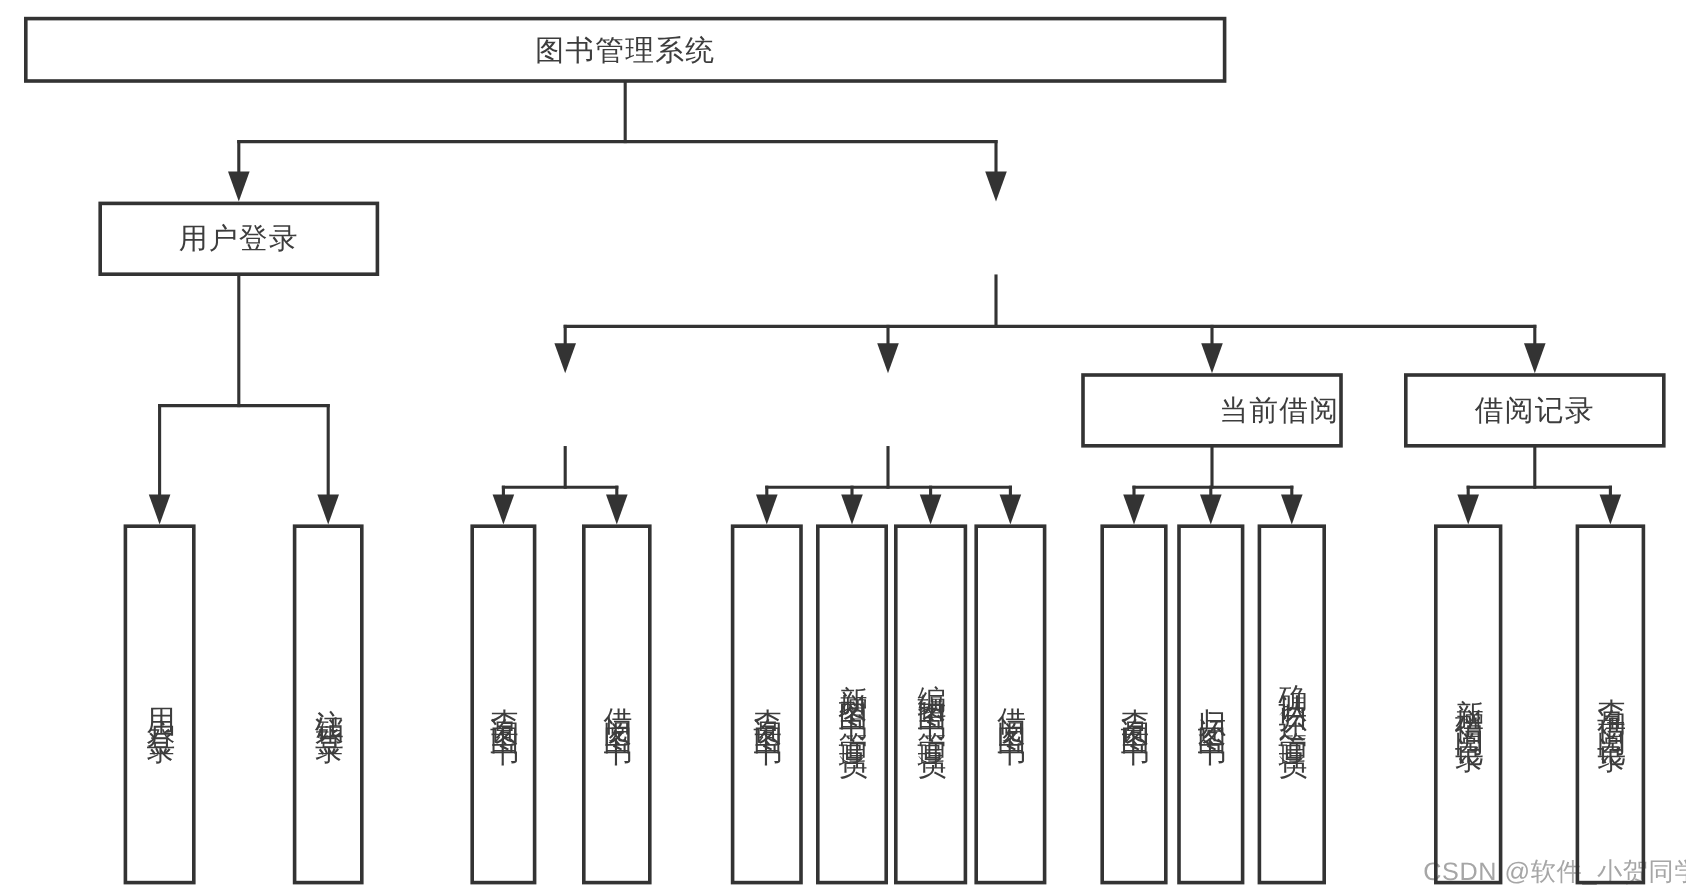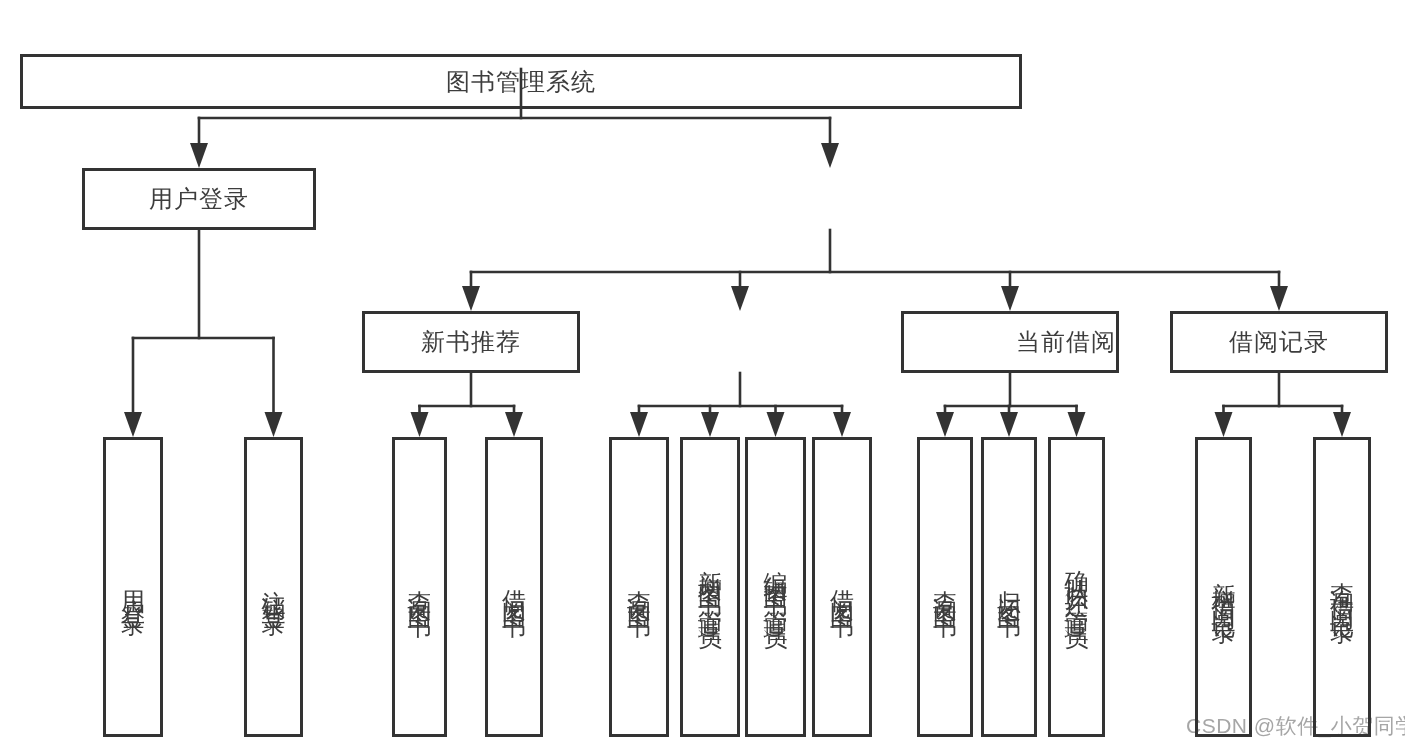--- a/index.html
+++ b/index.html
@@ -134,31 +134,28 @@
       <line x1="1223.5" y1="406" x2="1342" y2="406"></line>
       <line x1="1223.5" y1="406" x2="1223.5" y2="418"></line>
       <polygon points="1214.5,412 1232.5,412 1223.5,437"></polygon>
       <line x1="1342" y1="406" x2="1342" y2="418"></line>
       <polygon points="1333,412 1351,412 1342,437"></polygon>
     </g>
   </svg>
 
   <div class="watermark">CSDN @软件_小贺同学</div>
 
-  <div class="box" style="left:20px;top:14px;width:1002px;height:55px;margin-top:40px;">
+  <div class="box" style="left:20px;top:14px;width:1002px;height:55px;">
     <span class="h-label">图书管理系统</span>
   </div>
 
   <div class="box" style="left:82px;top:168px;width:234px;height:62px;">
     <span class="h-label">用户登录</span>
   </div>
 
-  <div class="box" style="left:362px;top:311px;width:218px;height:62px;">
-    <span class="h-label">新书推荐</span>
-  </div>
   <div class="box" style="left:901px;top:311px;width:218px;height:62px;justify-content:flex-end;">
     <span class="h-label">当前借阅</span>
   </div>
   <div class="box" style="left:1170px;top:311px;width:218px;height:62px;">
     <span class="h-label">借阅记录</span>
   </div>
 
   <div class="box" style="left:103px;top:437px;width:60px;height:300px;">
     <span class="v-label">用户登录</span>
   </div>

